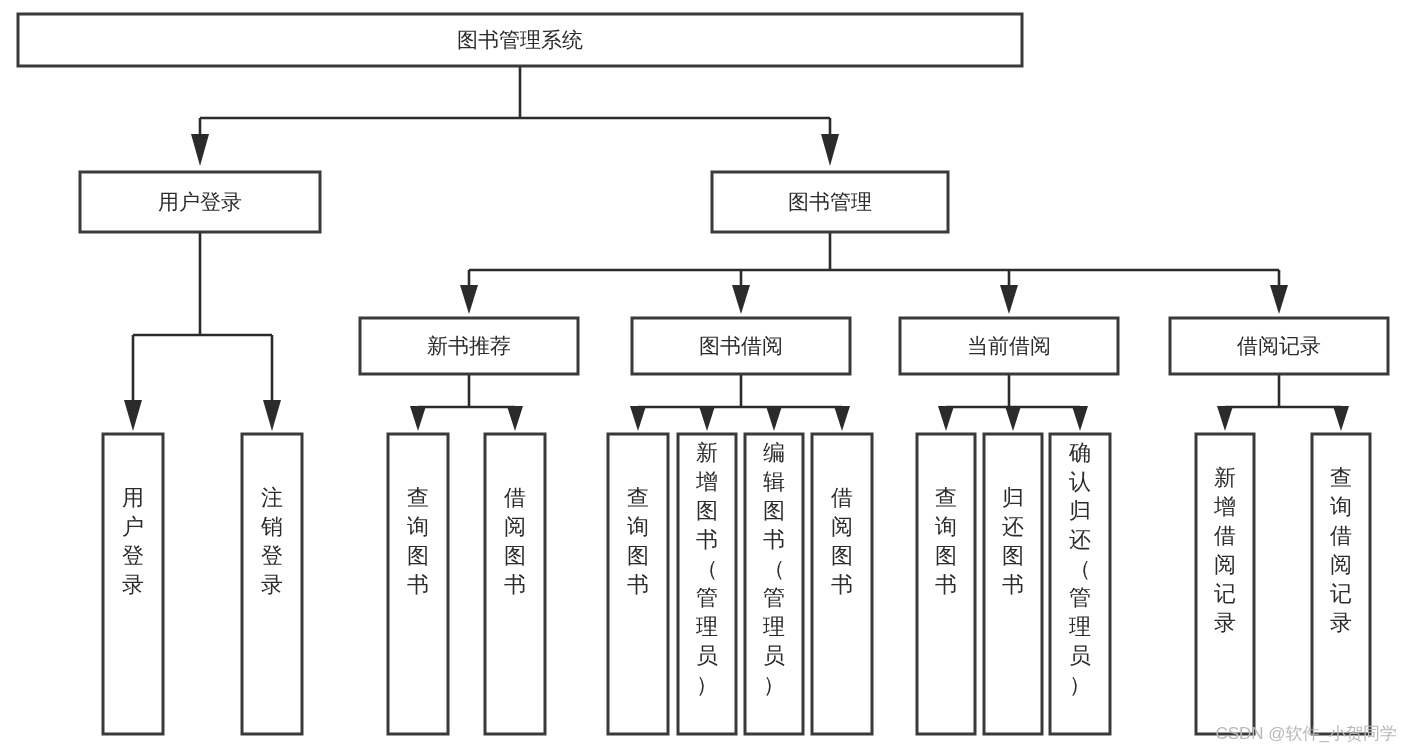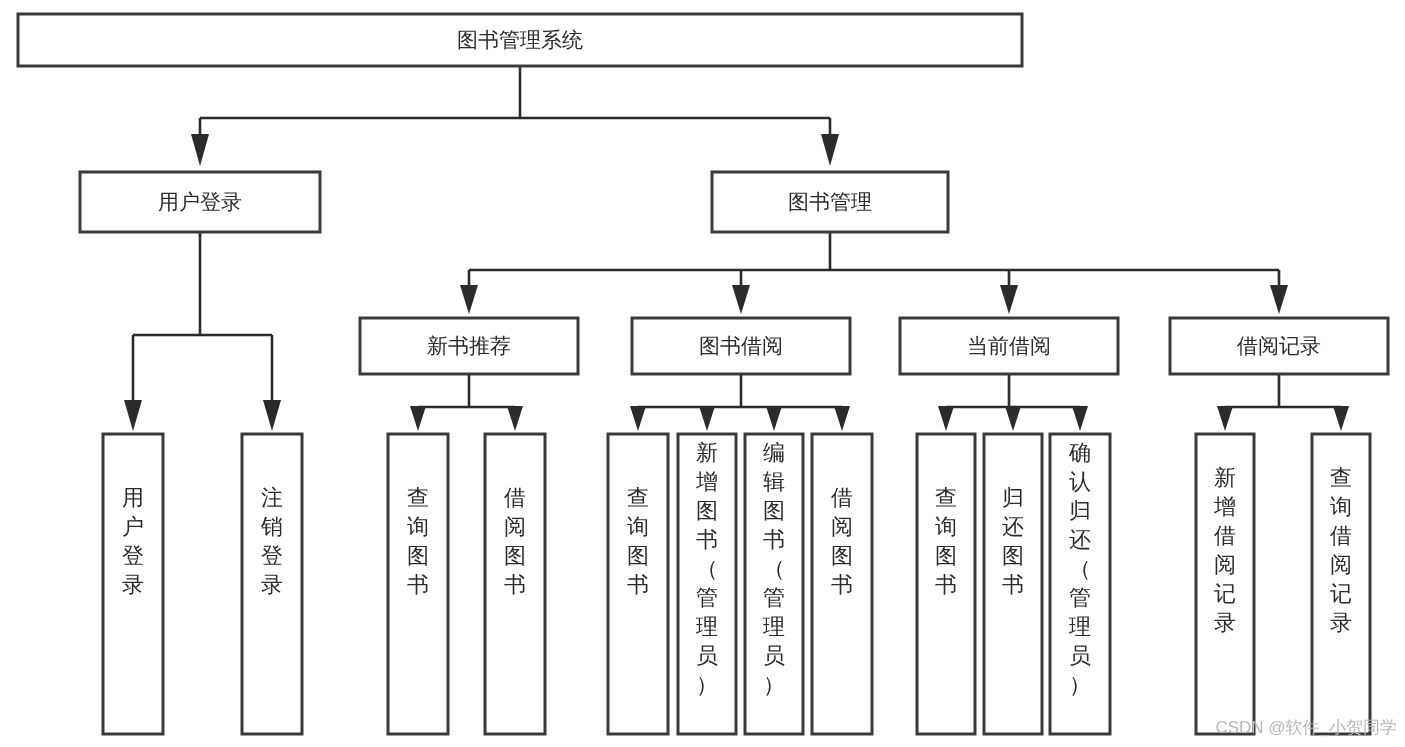--- a/index.html
+++ b/index.html
@@ -49,21 +49,21 @@
     stroke-width: 2.6;
     fill: none;
   }
   .arrow-head {
     fill: #2b2b2b;
     stroke: none;
   }
   .watermark {
     position: absolute;
     right: 8px;
-    bottom: 8px;
+    bottom: 2px;
     font-family: "Liberation Sans", "DejaVu Sans", sans-serif;
     font-size: 17px;
     color: #b8b8b8;
     white-space: nowrap;
     user-select: none;
   }
 </style>
 </head>
 <body>
 

